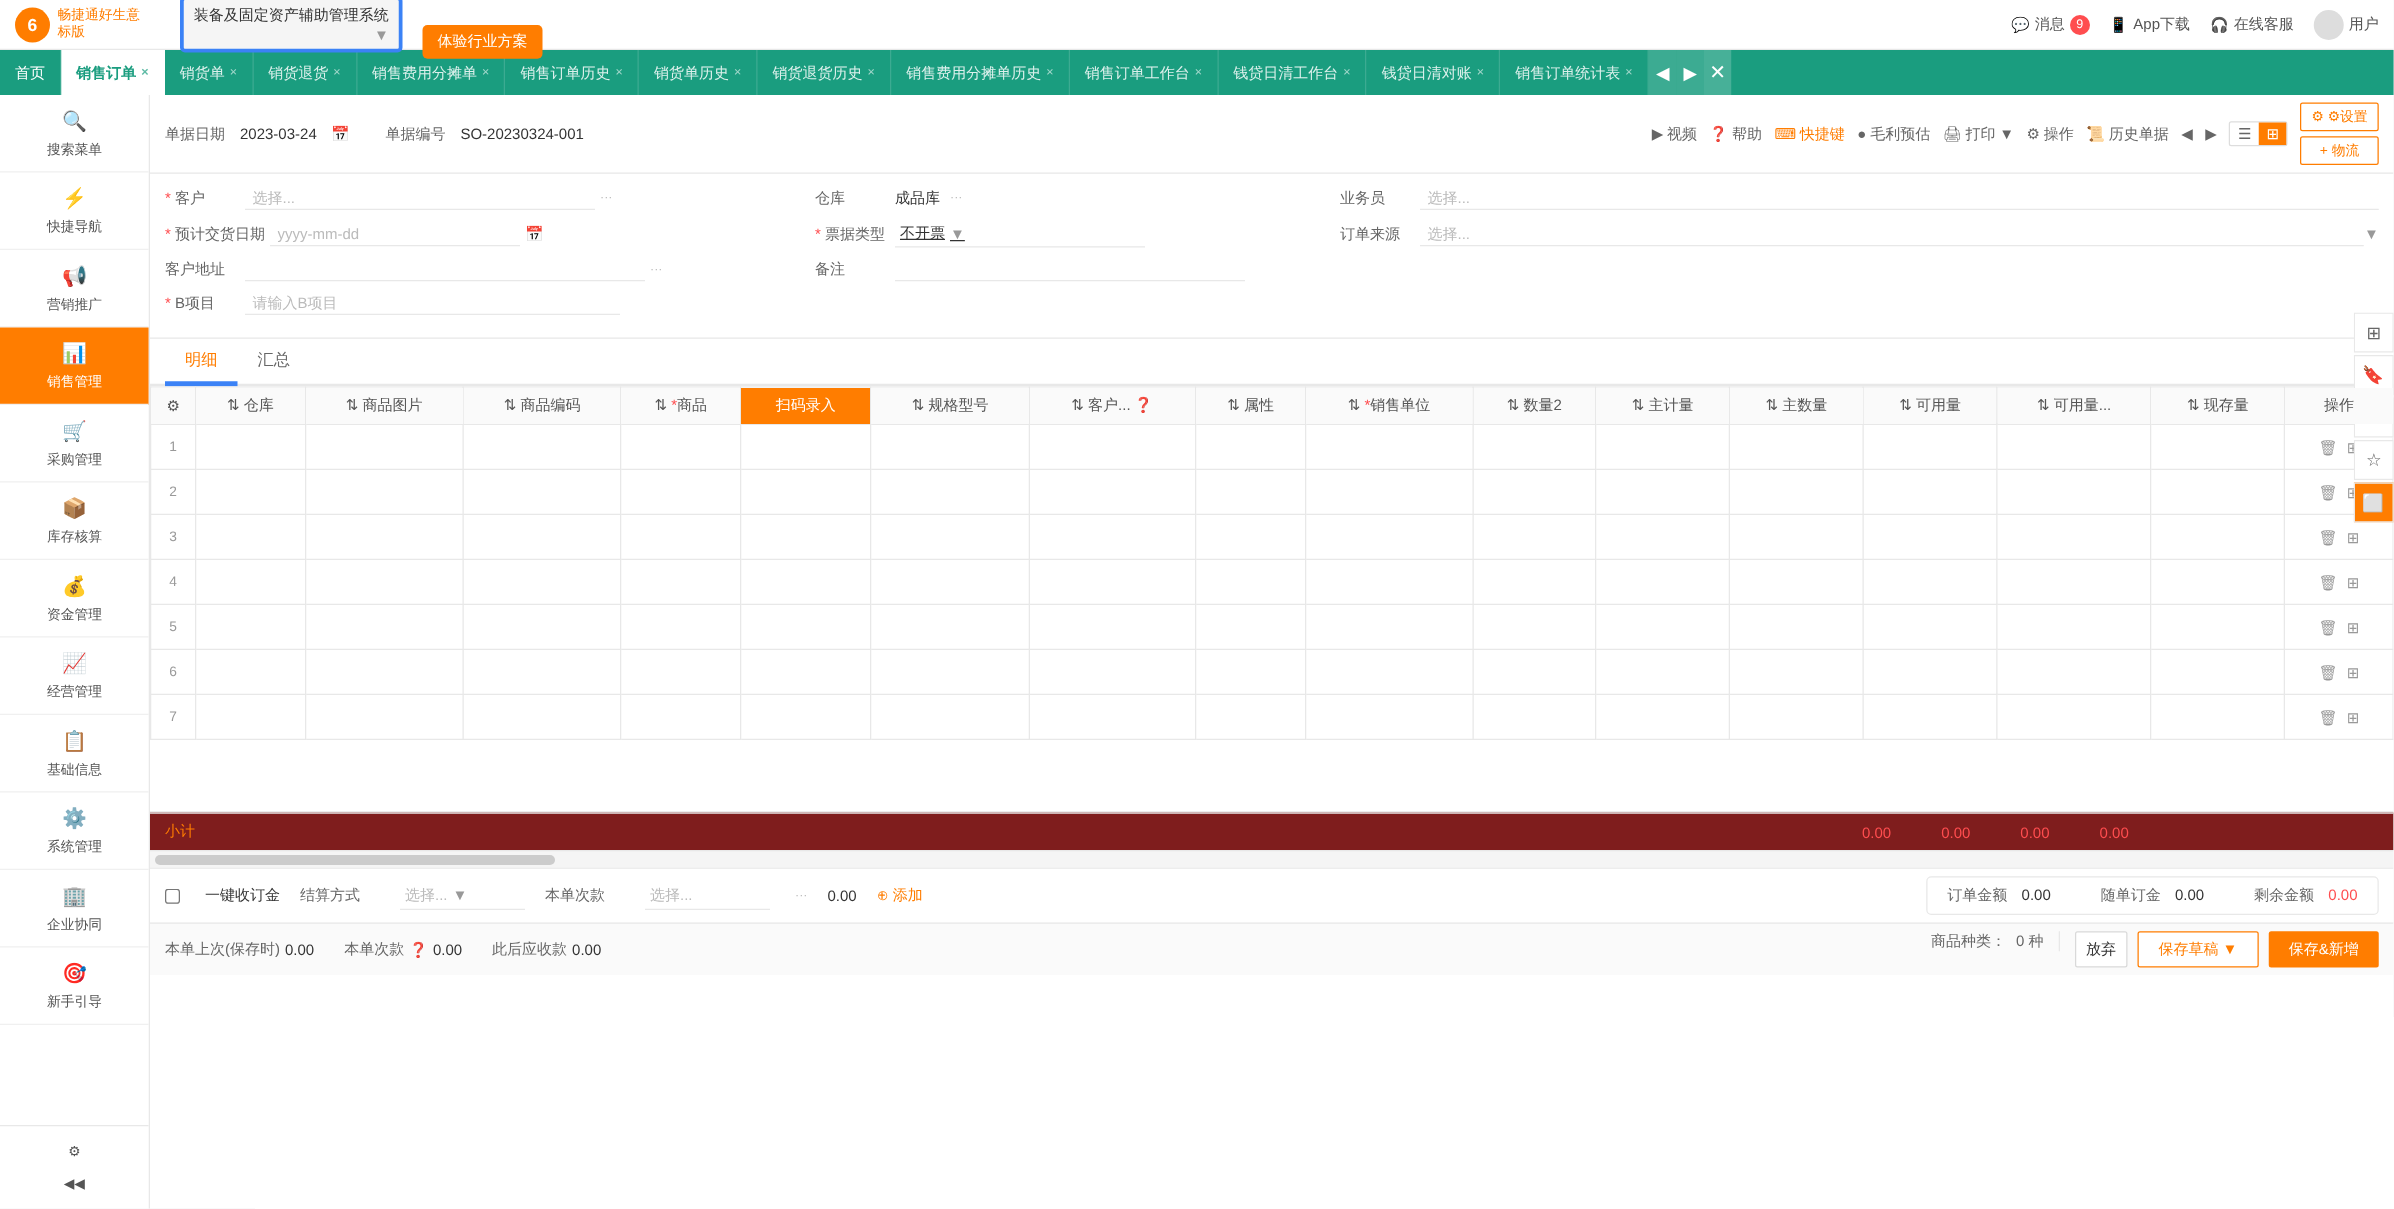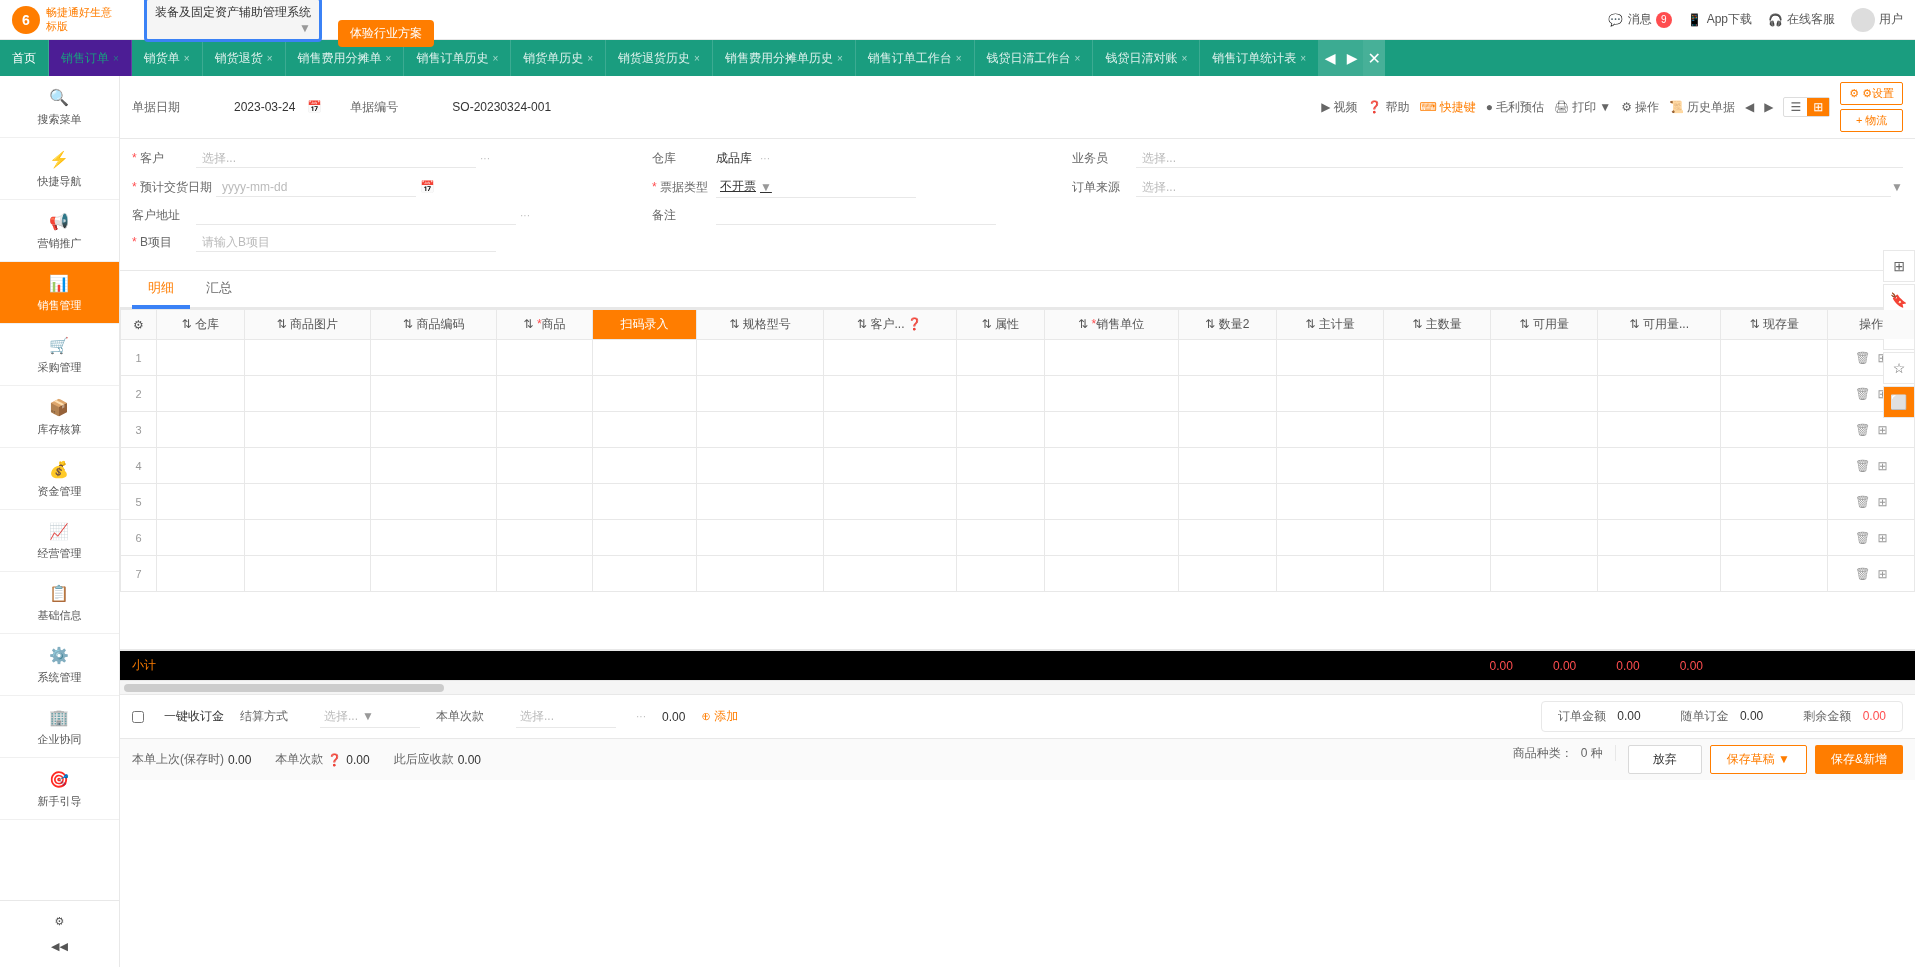--- a/index.html
+++ b/index.html
@@ -101,23 +101,23 @@
       display: flex;
       align-items: center;
       color: rgba(255,255,255,0.85);
       font-size: 12px;
       cursor: pointer;
       white-space: nowrap;
       border-right: 1px solid rgba(255,255,255,0.15);
       position: relative;
     }
     .tab-item.active {
-      background: #4c1d95;
+      background: #ffffff;
       color: #1a9d7f;
-      font-weight: normal;
+      font-weight: bold;
     }
     .tab-item .tab-close {
       margin-left: 4px;
       font-size: 10px;
       opacity: 0.7;
     }
     .tab-item.home { background: #1a9d7f; color: white; }
     .tab-nav-btn {
       background: rgba(255,255,255,0.15);
       border: none;
@@ -215,21 +215,21 @@
     
     .toolbar-row {
       display: flex;
       align-items: center;
       padding: 6px 12px;
       border-bottom: 1px solid #e8e8e8;
       gap: 12px;
       font-size: 12px;
     }
     .toolbar-label { color: #666; }
-    .toolbar-value { color: #333; font-weight: 500; margin-left: 42px; }
+    .toolbar-value { color: #333; font-weight: 500; }
     .toolbar-actions {
       margin-left: auto;
       display: flex;
       align-items: center;
       gap: 10px;
       font-size: 12px;
       color: #666;
     }
     .toolbar-action-item { cursor: pointer; display: flex; align-items: center; gap: 3px; }
     .toolbar-action-item.orange { color: #ff7d00; }
@@ -392,21 +392,21 @@
       color: #666;
       gap: 24px;
     }
     .status-item { display: flex; align-items: center; gap: 4px; }
     .status-value { color: #333; }
     .action-buttons { margin-left: auto; display: flex; gap: 8px; }
     .btn-discard {
       border: 1px solid #d9d9d9;
       background: white;
       color: #333;
-      padding: 5px 24px;
+      padding: 5px 8px;
       border-radius: 2px;
       cursor: pointer;
       font-size: 12px;
     }
     .btn-save-draft {
       border: 1px solid #ff7d00;
       background: white;
       color: #ff7d00;
       padding: 5px 16px;
       border-radius: 2px;
@@ -940,21 +940,21 @@
               <td>
                 <span class="table-action-icon">🗑</span>
                 <span class="table-action-icon">⊞</span>
               </td>
             </tr>
           </tbody>
         </table>
       </div>
 
       <div class="table-footer">
-        <div style="display:flex; align-items:center; padding:6px 12px; background:#000000; border-top:1px solid #e8e8e8;">
+        <div style="display:flex; align-items:center; padding:6px 12px; background:#7f1d1d; border-top:1px solid #e8e8e8;">
           <span style="color:#ff7d00; font-weight:500; min-width:50px;">小计</span>
           <div style="flex:1; display:flex; justify-content:flex-end; gap:40px; padding-right:120px;">
             <span style="color:#ff4d4f; font-weight:500;">0.00</span>
             <span style="color:#ff4d4f; font-weight:500;">0.00</span>
             <span style="color:#ff4d4f; font-weight:500;">0.00</span>
             <span style="color:#ff4d4f; font-weight:500; padding-right:80px;">0.00</span>
           </div>
         </div>
       </div>
 

